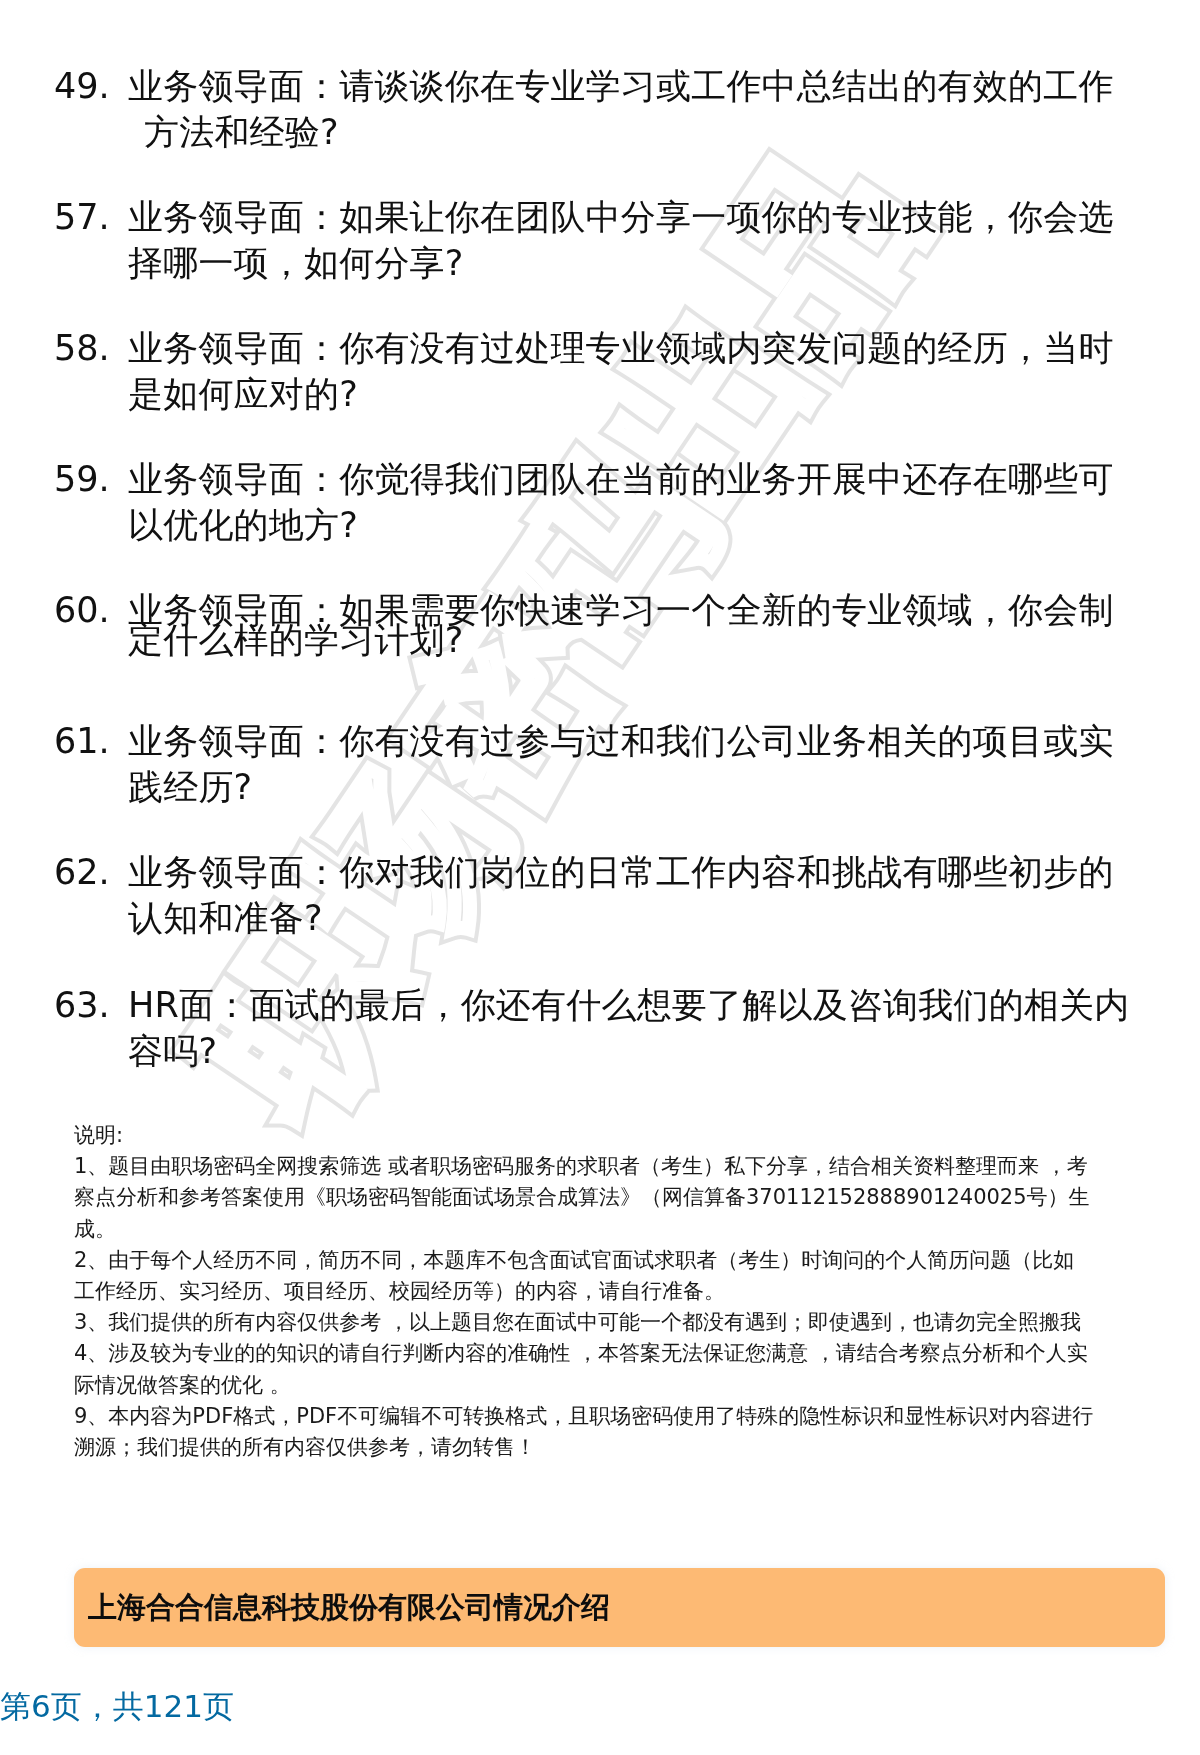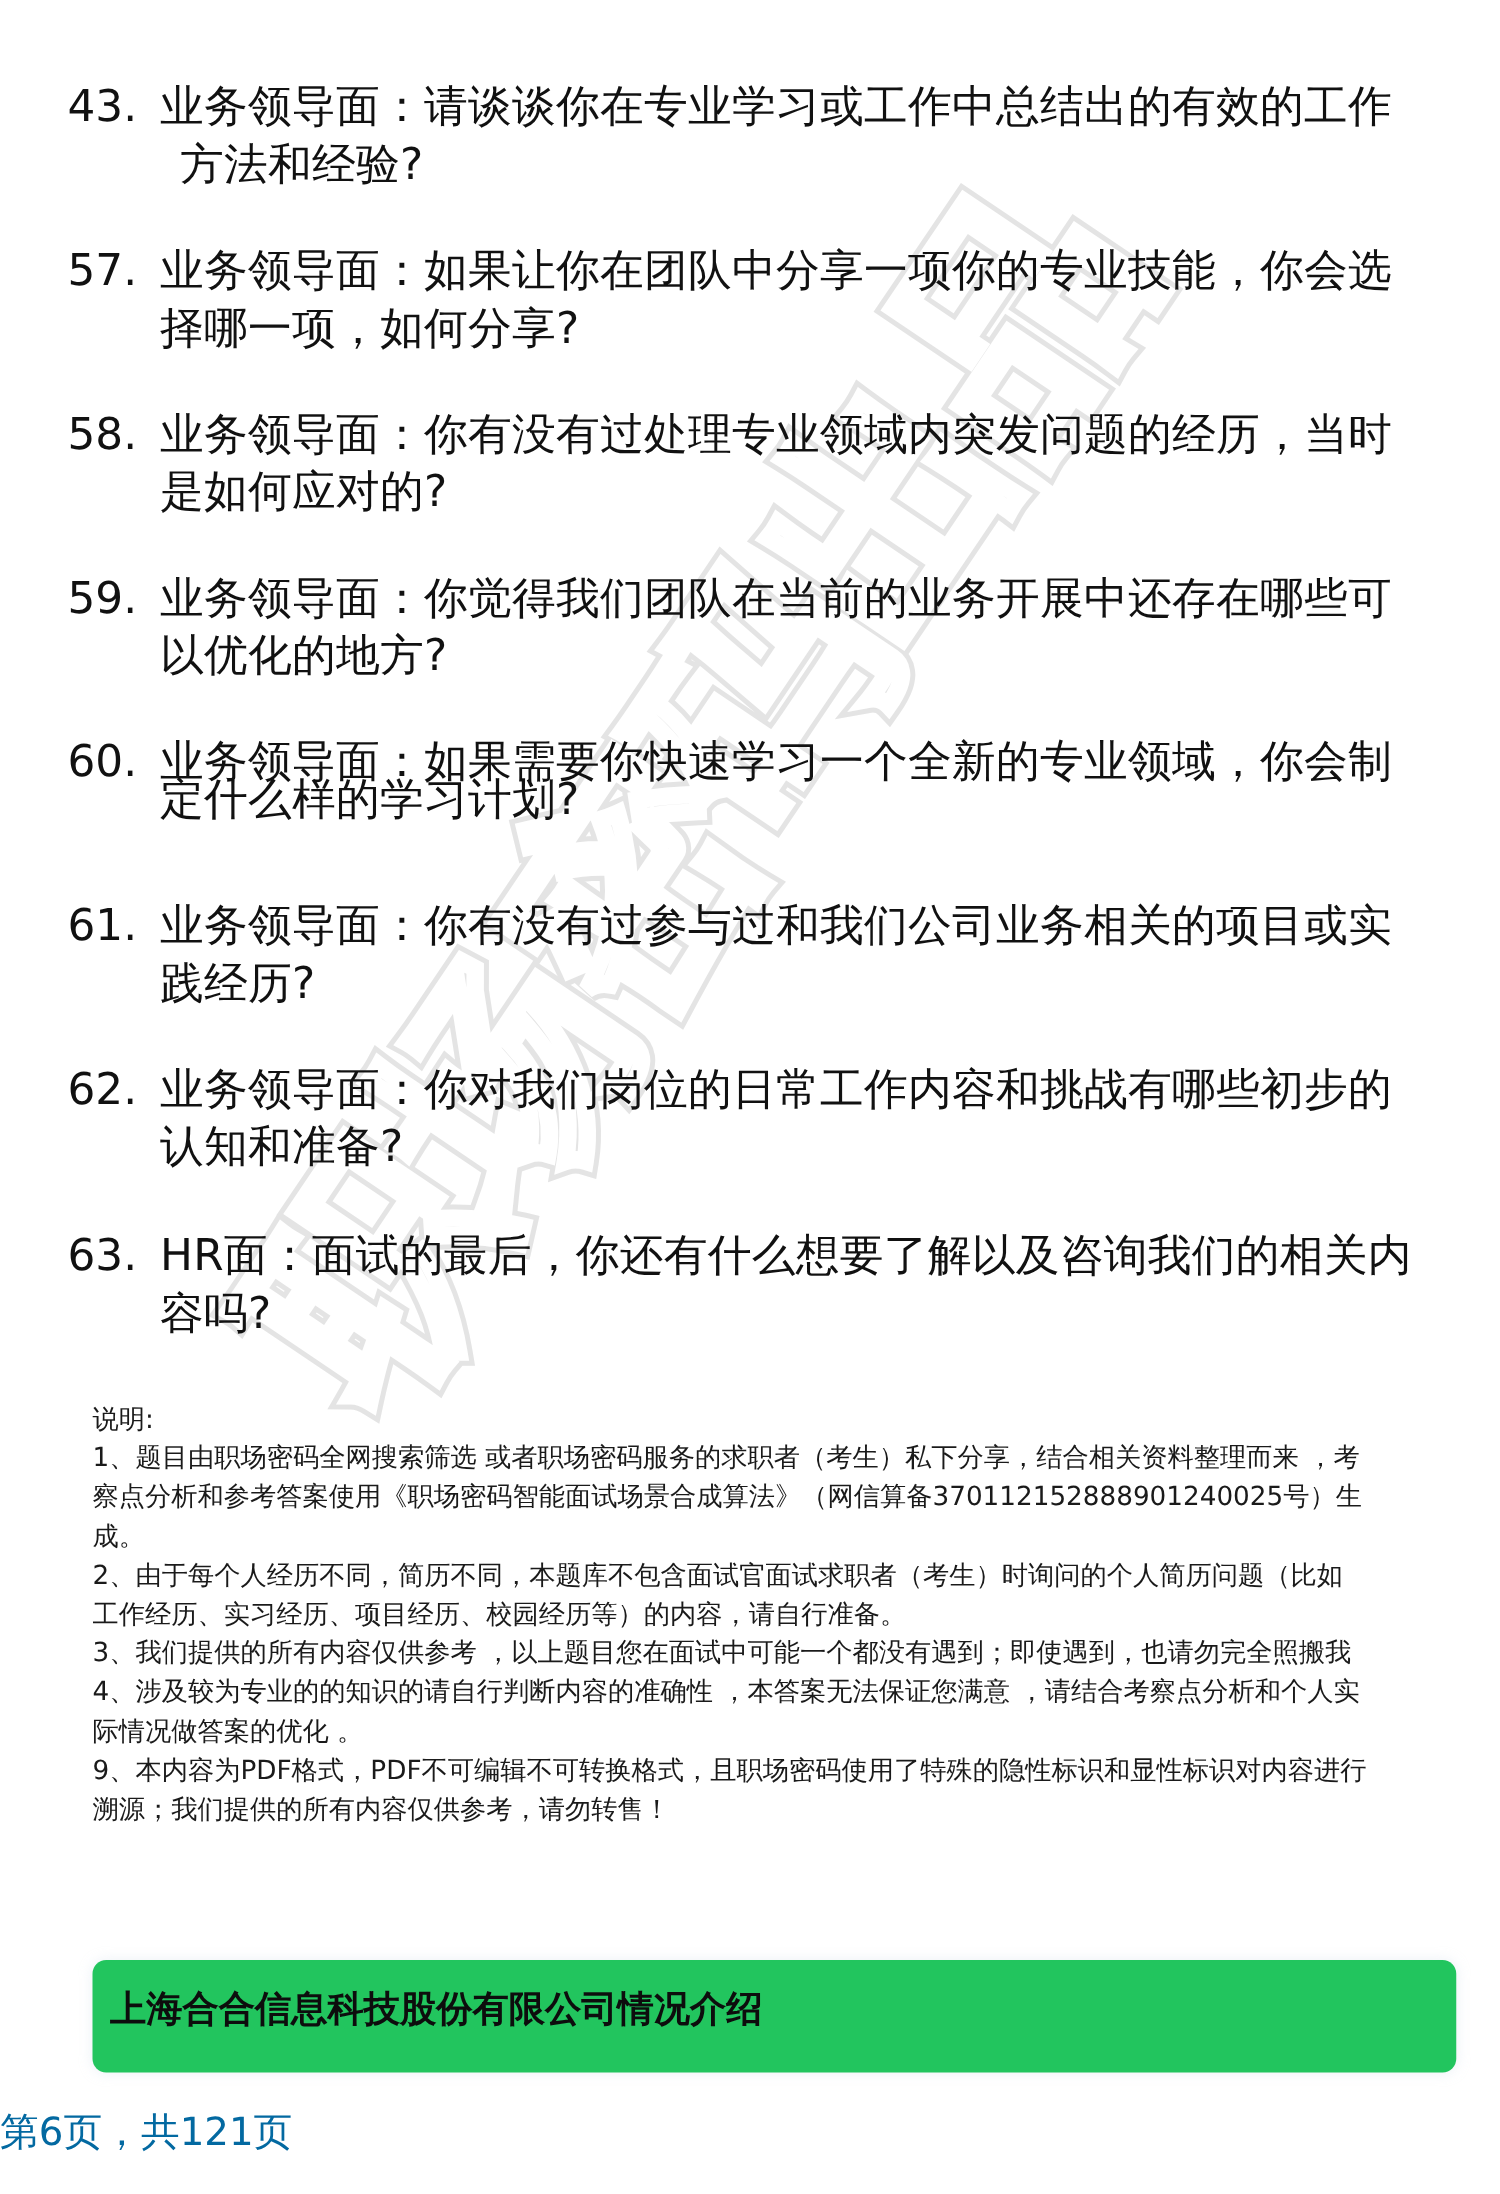--- a/index.html
+++ b/index.html
@@ -5,38 +5,38 @@
   html, body { margin:0; padding:0; background:#ffffff; }
   body { width:1200px; height:1755px; position:relative; overflow:hidden;
          font-family:"DejaVu Sans", "Liberation Sans", sans-serif; color:#111; }
   .watermark { position:absolute; left:0; top:0; width:1200px; height:1755px; pointer-events:none; z-index:0; }
   .page { position:absolute; left:0; top:0; width:1200px; height:1755px; z-index:1; }
   .question { position:absolute; left:0; width:1200px; }
   .q-num { position:absolute; left:54px; top:0; font-size:35px; line-height:46px; white-space:nowrap; }
   .q-line { position:absolute; left:128px; font-size:35px; line-height:46px; white-space:nowrap; letter-spacing:0.2px; }
   .notes { position:absolute; left:74px; top:1120px; width:1090px; }
   .note-line { font-size:21px; line-height:31.2px; white-space:nowrap; color:#1a1a1a; }
-  .banner { position:absolute; left:74px; top:1568px; width:1091px; height:90px;
-            background:#22c55e; border-radius:11px;
+  .banner { position:absolute; left:74px; top:1568px; width:1091px; height:79px;
+            background:#fdba74; border-radius:11px;
             box-shadow:0 0 10px rgba(200,215,230,0.35); }
   .banner-title { position:absolute; left:14px; top:0; line-height:79px; font-size:29px; font-weight:bold; color:#0d0d0d; white-space:nowrap; }
   .page-number { position:absolute; left:0; width:972px; top:1684px; text-align:left; font-size:31px; line-height:44px; color:#0369a1; }
 </style>
 </head>
 <body>
 
 <svg class="watermark" width="1200" height="1755" viewBox="0 0 1200 1755">
   <text x="0" y="0" transform="translate(300 1130) rotate(-56)" font-family="DejaVu Sans, sans-serif" font-size="190" font-weight="bold" fill="none" stroke="#e4e4e4" stroke-width="16" letter-spacing="-6">职场密码出品</text>
   <text x="0" y="0" transform="translate(300 1130) rotate(-56)" font-family="DejaVu Sans, sans-serif" font-size="190" font-weight="bold" fill="none" stroke="#ffffff" stroke-width="8" letter-spacing="-6">职场密码出品</text>
 </svg>
 
 <div class="page">
 
   <div class="question" style="top:63px;">
-    <span class="q-num">43.</span>
+    <span class="q-num">49.</span>
     <span class="q-line" style="top:0px;">业务领导面：请谈谈你在专业学习或工作中总结出的有效的工作</span>
     <span class="q-line" style="top:46px;margin-left:16px;">方法和经验?</span>
   </div>
 
   <div class="question" style="top:194px;">
     <span class="q-num">57.</span>
     <span class="q-line" style="top:0px;">业务领导面：如果让你在团队中分享一项你的专业技能，你会选</span>
     <span class="q-line" style="top:46px;">择哪一项，如何分享?</span>
   </div>
 

